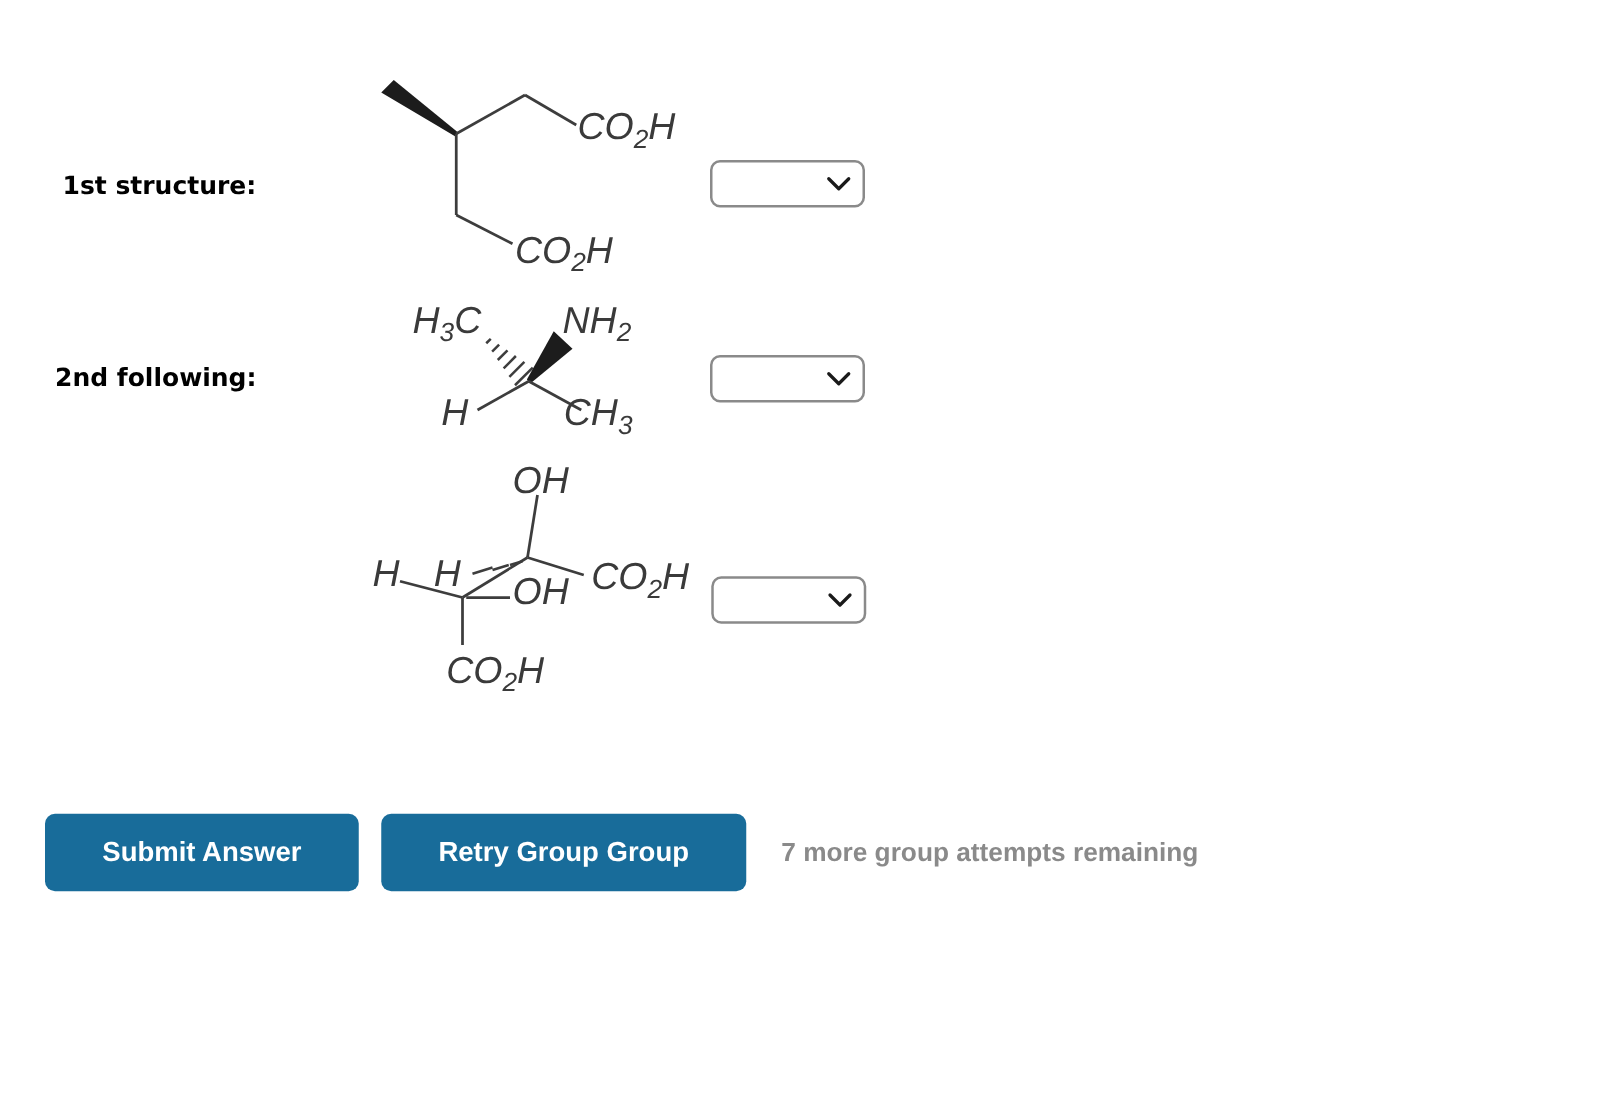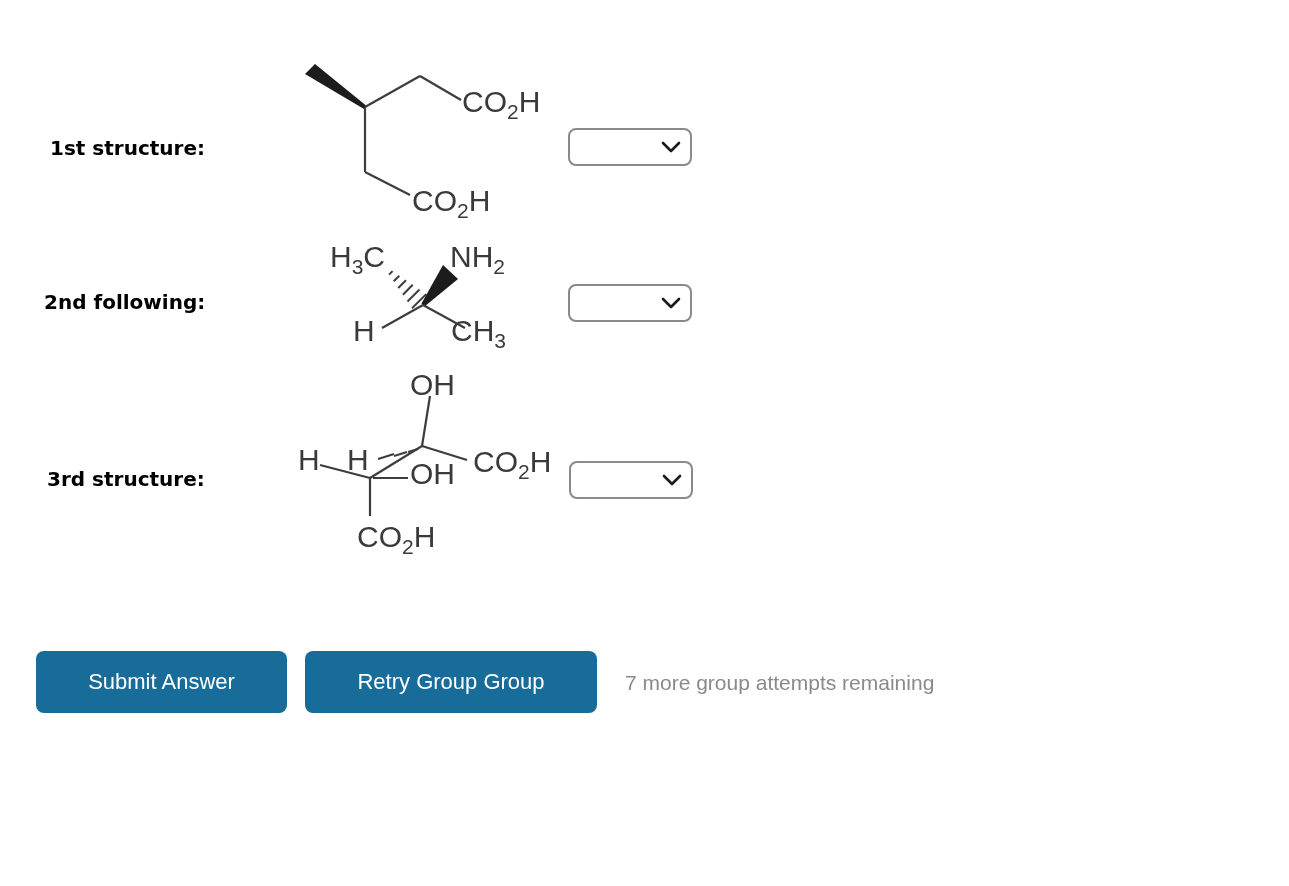--- a/index.html
+++ b/index.html
@@ -2,47 +2,46 @@
 <html><head>
 <meta charset="utf-8">
 <style>
   html,body{margin:0;padding:0;background:#ffffff;}
   .page{position:relative;width:1289px;height:886px;background:#ffffff;overflow:hidden;
         font-family:"Liberation Sans",sans-serif;}
   .title{position:absolute;left:40px;top:9px;font-family:"DejaVu Sans",sans-serif;
          font-size:28px;color:#000;white-space:nowrap;letter-spacing:-0.5px;}
   .row-label{position:absolute;font-family:"DejaVu Sans",sans-serif;font-weight:bold;
              font-size:20px;color:#000;white-space:nowrap;}
-  .structure{position:absolute;}
+  .structure{position:absolute;font-style:italic;}
   .bonds{position:absolute;left:0;top:0;}
   .bond{stroke:#3d3d3d;stroke-width:2.2;fill:none;}
   .wedge{fill:#1c1c1c;stroke:none;}
   .hash{stroke:#3d3d3d;stroke-width:2;fill:none;}
   .atom{position:absolute;font-size:30px;line-height:1;color:#3a3a3a;white-space:nowrap;
         font-family:"Liberation Sans",sans-serif;}
   .atom sub{font-size:21px;}
   .dropdown{position:absolute;width:124px;height:38px;background:#fff;
             border:2px solid #8a8a8a;border-radius:8px;box-sizing:border-box;cursor:pointer;}
   .dropdown .value{position:absolute;left:10px;top:7px;font-size:17px;color:#222;}
   .chev{position:absolute;right:9px;top:50%;transform:translateY(-50%);}
   .btn{position:absolute;height:62px;border:none;border-radius:8px;background:#186c9a;
-       color:#ffffff;font-weight:normal;font-size:22px;font-family:"Liberation Sans",sans-serif;
+       color:#ffffff;font-weight:bold;font-size:22px;font-family:"Liberation Sans",sans-serif;
        cursor:pointer;}
-  .attempts{position:absolute;left:625px;top:671px;font-size:21px;font-weight:normal;
+  .attempts{position:absolute;left:625px;top:671px;font-size:21px;font-weight:bold;
             color:#8a8a8a;white-space:nowrap;text-align:center;}
 </style>
 </head>
 <body>
 
 <div class="page">
 
 
   <div class="row-label" style="left:50px;top:136px">1st structure:</div>
   <div class="row-label" style="left:44px;top:290px">2nd following:</div>
-  <div class="row-label" style="left:47px;top:467px">3rd structure:</div>
 
   <div class="structure" style="left:295px;top:58px;width:270px;height:170px">
     <svg class="bonds" width="270" height="170">
       <polygon class="wedge" points="10,16 20,6 71,47.5 69,51"></polygon>
       <line class="bond" x1="70" y1="49" x2="125" y2="18"></line>
       <line class="bond" x1="125" y1="18" x2="166" y2="42"></line>
       <line class="bond" x1="70" y1="49" x2="70" y2="114"></line>
       <line class="bond" x1="70" y1="114" x2="115" y2="137"></line>
     </svg>
     <span class="atom" style="left:167px;top:29px"><span>CO</span><sub>2</sub><span>H</span></span>

